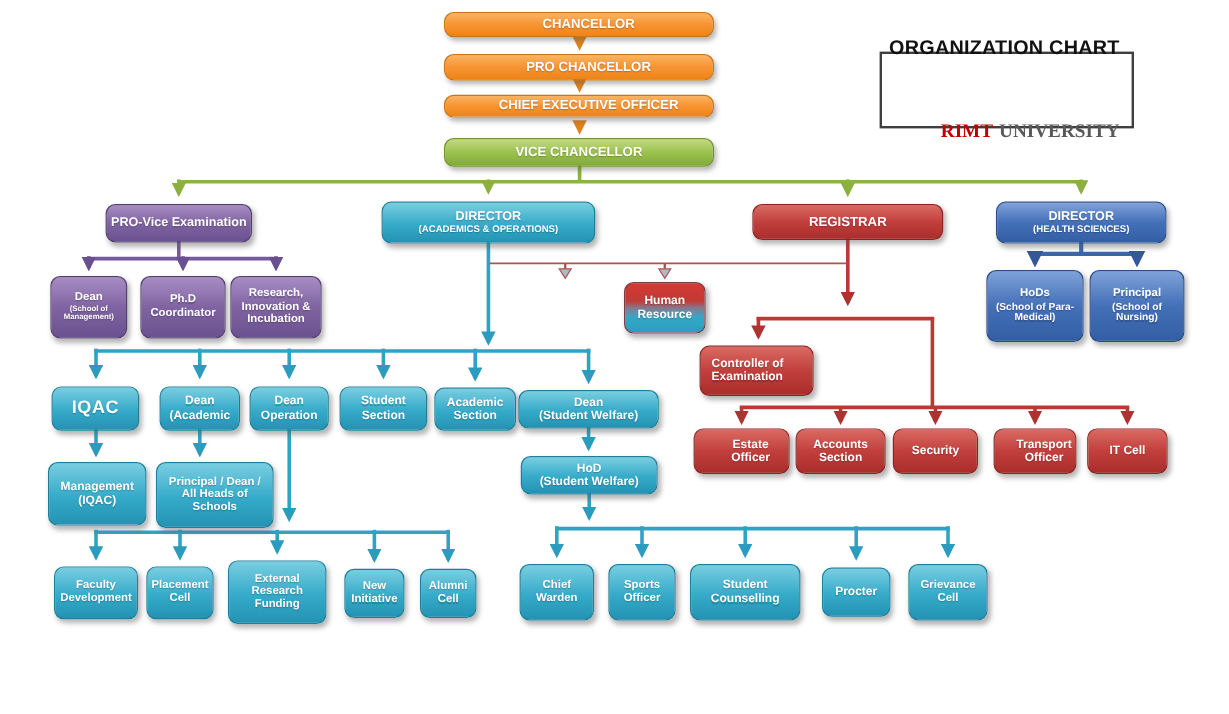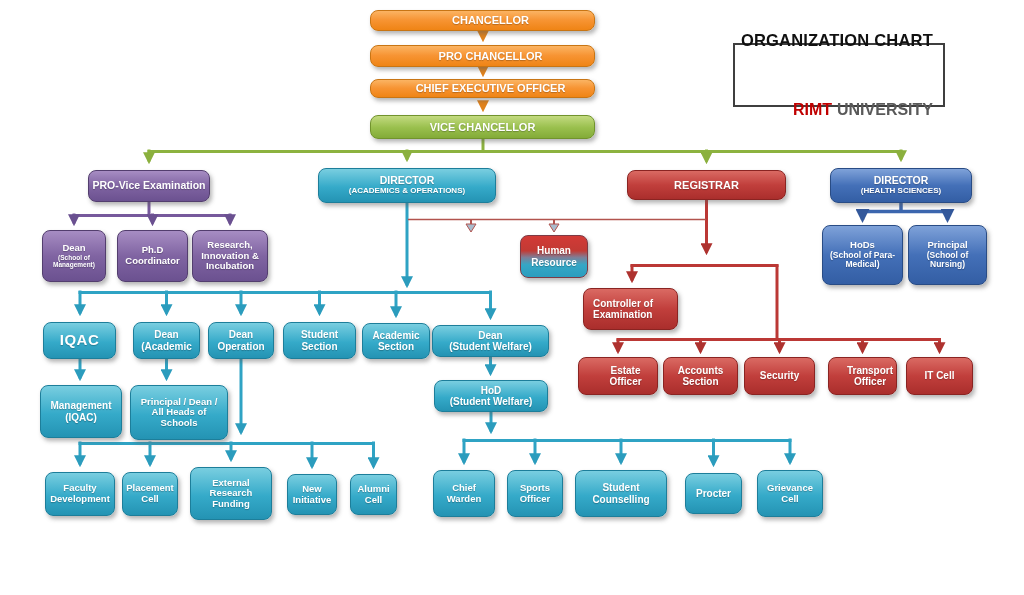--- a/index.html
+++ b/index.html
@@ -24,21 +24,21 @@
   .f95{font-size:9.5px;}
   .sub{font-size:8px;font-weight:700;}
   .sub.same{font-size:inherit;}
   .sub.tiny{font-size:6.5px;}
   .alignleft{align-items:flex-start;text-align:left;padding-left:9px;}
   .pad10{padding-left:26px;padding-right:11px;}
   .titlebox{position:absolute;left:733px;top:43px;width:212px;height:64px;z-index:2;box-sizing:border-box;
             background:#fff;border:2px solid #3f3f3f;display:flex;flex-direction:column;
             justify-content:center;align-items:flex-end;padding-right:10px;gap:48px;}
   .titlebox .t1{font-size:16.5px;font-weight:800;color:#111;letter-spacing:.2px;}
-  .titlebox .t2{font-size:16px;font-weight:800;margin-top:3px;}
+  .titlebox .t2{font-size:16px;font-weight:800;margin-top:3px;font-family:Liberation Serif, serif;}
   .titlebox .brand{color:#c00000;}
   .titlebox .suffix{color:#595959;margin-left:5px;}
 </style>
 </head>
 <body>
 
 <div id="canvas">
 
   <svg id="wires" width="1024" height="595" viewBox="0 0 1024 595">
     <defs>

